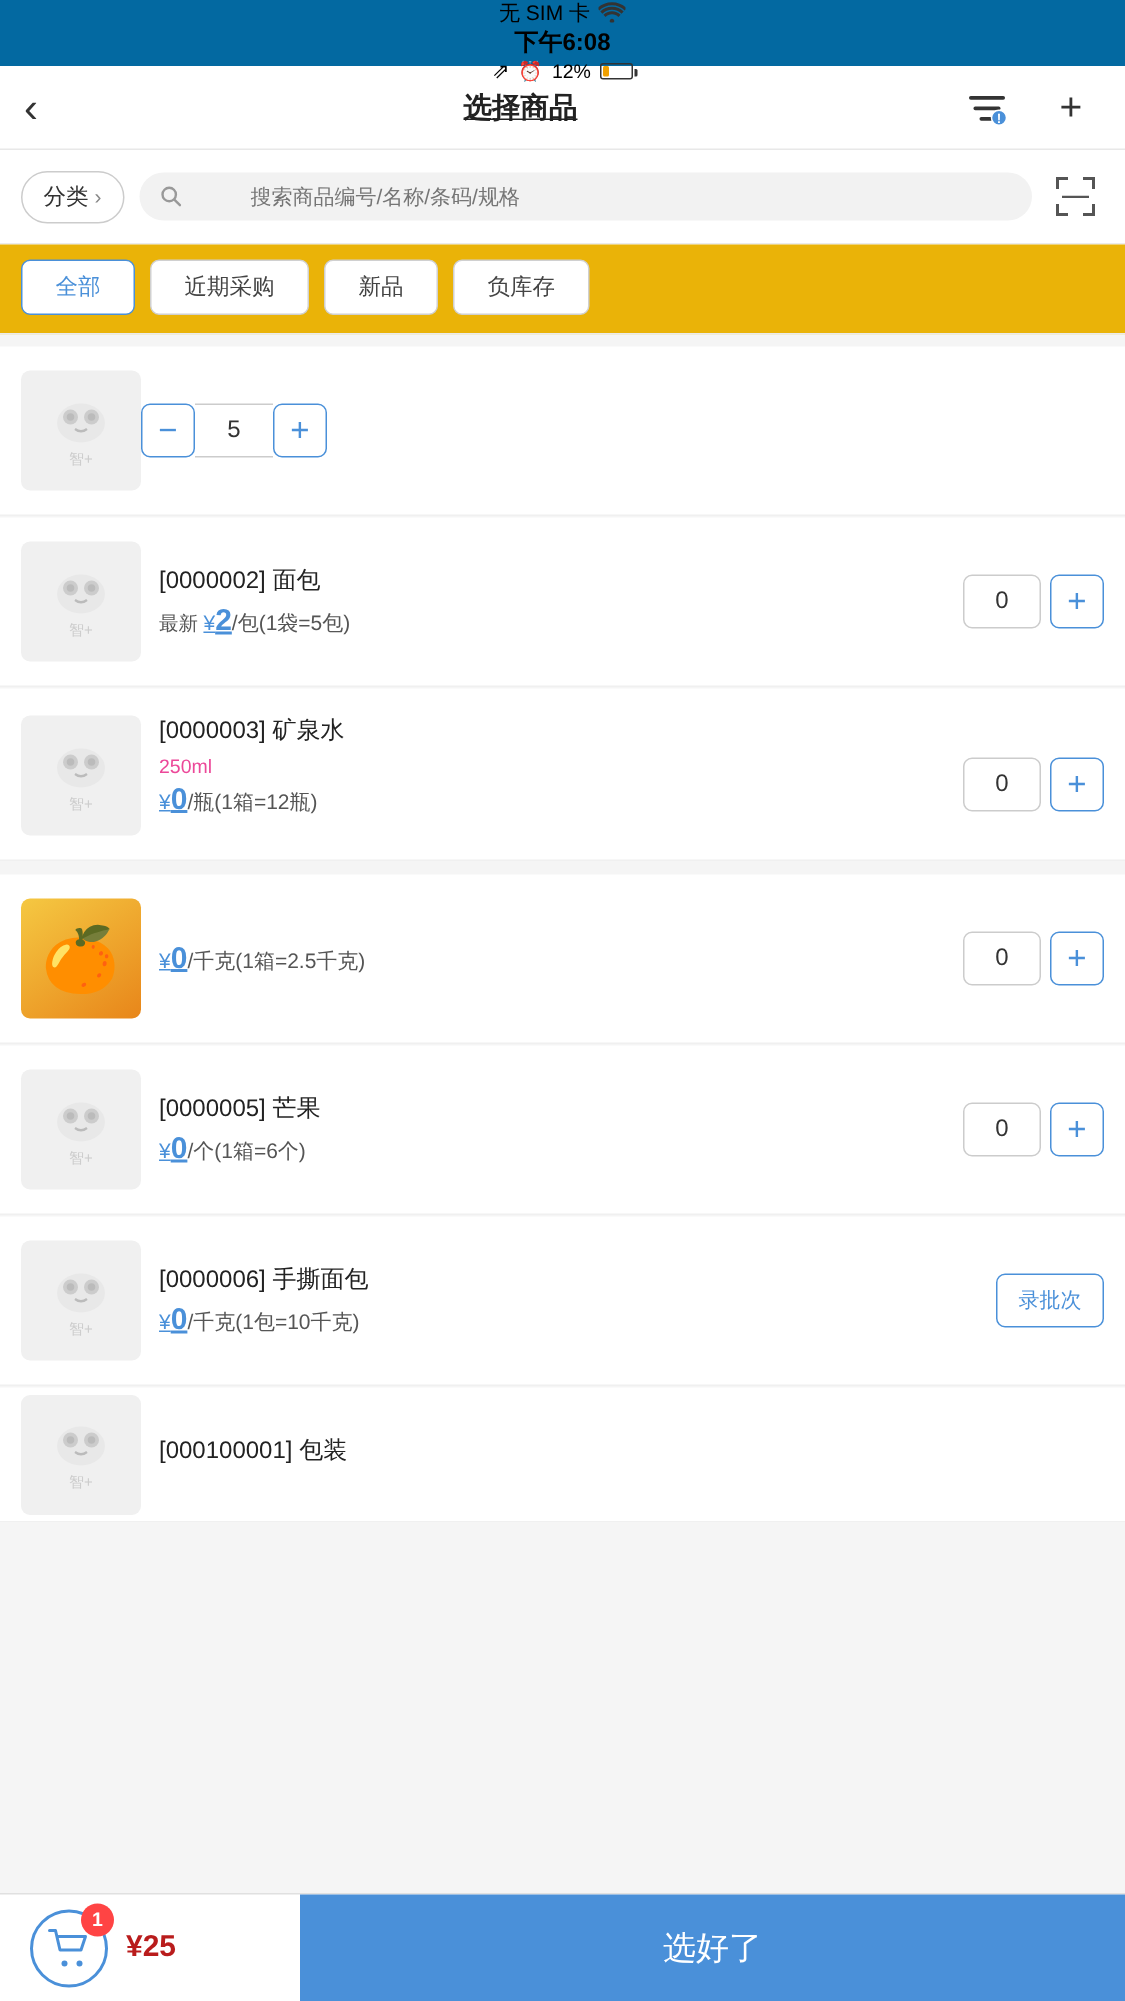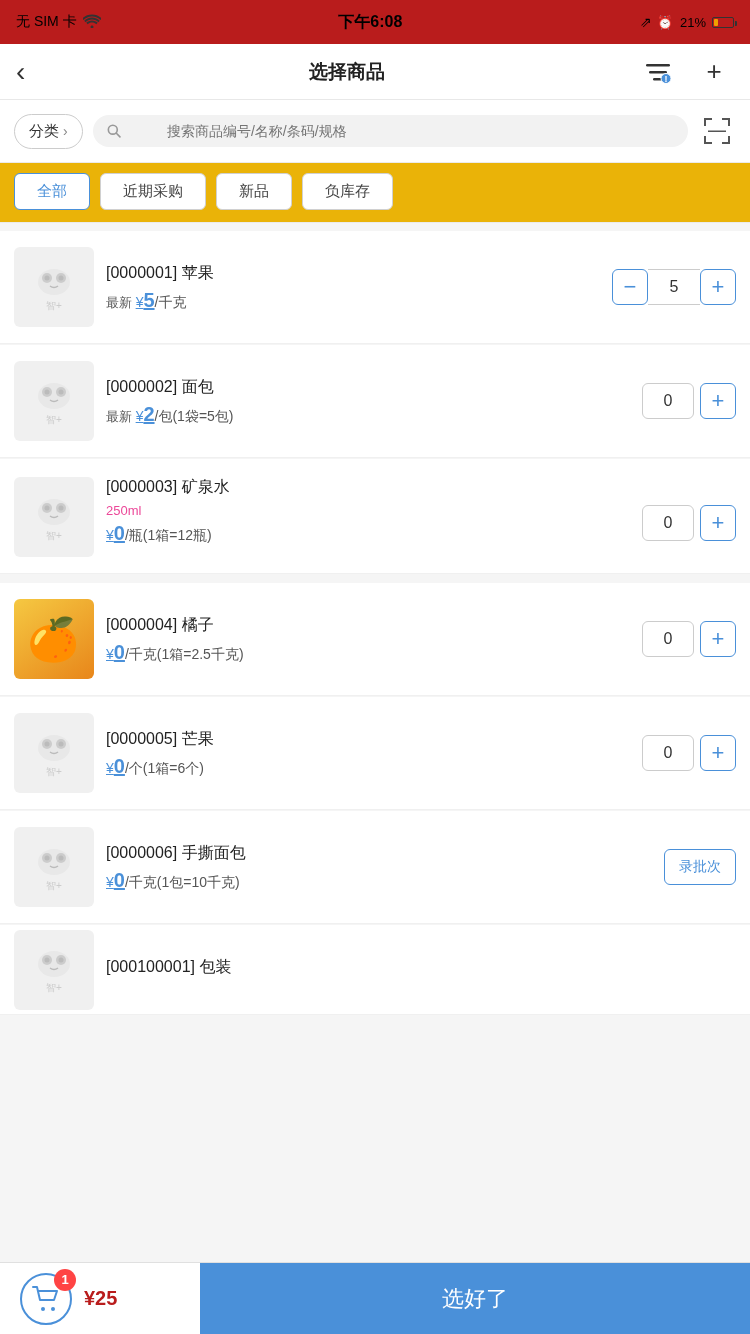--- a/index.html
+++ b/index.html
@@ -7,48 +7,49 @@
     body {
       font-family: -apple-system, 'PingFang SC', 'Helvetica Neue', Arial, sans-serif;
       background: #f5f5f5;
       width: 750px;
       min-height: 1334px;
       overflow-x: hidden;
     }
 
     
     .status-bar {
-      background: #b91c1c;
+      background: #0369a1;
       height: 44px;
       display: flex;
       align-items: center;
       justify-content: space-between;
       padding: 0 16px;
       font-size: 15px;
       font-weight: 500;
+      flex-direction: column;
     }
     .status-left { display: flex; align-items: center; gap: 6px; font-size: 14px; }
     .status-center { font-size: 16px; font-weight: 600; }
     .status-right { display: flex; align-items: center; gap: 6px; font-size: 13px; }
     .battery { border: 1.5px solid #333; border-radius: 2px; width: 22px; height: 11px; display: inline-flex; align-items: center; padding: 1px; position: relative; }
     .battery::after { content: ''; position: absolute; right: -4px; top: 3px; width: 2px; height: 5px; background: #333; border-radius: 0 1px 1px 0; }
     .battery-fill { background: #f0a000; height: 100%; width: 21%; border-radius: 1px; }
 
     
     .nav-bar {
       background: #fff;
       height: 56px;
       display: flex;
       align-items: center;
       justify-content: space-between;
       padding: 0 16px;
       border-bottom: 1px solid #e8e8e8;
     }
     .nav-back { font-size: 22px; color: #333; width: 40px; display: flex; align-items: center; }
-    .nav-title { font-size: 19px; font-weight: 600; color: #222; }
+    .nav-title { font-size: 19px; font-weight: 600; color: #222; text-decoration: underline; }
     .nav-actions { display: flex; gap: 16px; align-items: center; }
     .nav-filter-btn { width: 40px; height: 40px; display: flex; align-items: center; justify-content: center; }
     .nav-add-btn { width: 40px; height: 40px; display: flex; align-items: center; justify-content: center; font-size: 24px; color: #333; }
 
     
     .search-bar {
       background: #fff;
       padding: 12px 14px;
       display: flex;
       align-items: center;
@@ -279,21 +280,21 @@
         <path d="M9 8.5C10.66 8.5 12.16 9.17 13.28 10.28L14.7 8.86C13.21 7.4 11.21 6.5 9 6.5s-4.21.9-5.7 2.36l1.42 1.42C5.84 9.17 7.34 8.5 9 8.5z" fill="#333"></path>
         <path d="M9 5.5c2.49 0 4.74 1.01 6.36 2.64l1.42-1.42C14.96 4.82 12.13 3.5 9 3.5S3.04 4.82 1.22 6.72l1.42 1.42C4.26 6.51 6.51 5.5 9 5.5z" fill="#333"></path>
         <path d="M9 2.5C12.31 2.5 15.31 3.82 17.48 6L18.9 4.58C16.35 2.07 12.86.5 9 .5S1.65 2.07-.9 4.58L.52 6C2.69 3.82 5.69 2.5 9 2.5z" fill="#333"></path>
       </svg>
     </span>
   </div>
   <div class="status-center">下午6:08</div>
   <div class="status-right">
     <span style="font-size:14px;">⇗</span>
     <span style="font-size:13px;">⏰</span>
-    <span>21%</span>
+    <span>12%</span>
     <div class="battery">
       <div class="battery-fill"></div>
     </div>
   </div>
 </div>
 
 <div class="nav-bar">
   <button class="nav-back" style="border:none;background:none;cursor:pointer;font-size:28px;color:#333;padding:0;">‹</button>
   <span class="nav-title">选择商品</span>
   <div class="nav-actions">
@@ -355,26 +356,20 @@
           <ellipse cx="22" cy="20" rx="16" ry="13" fill="#e8e8e8"></ellipse>
           <circle cx="15" cy="16" r="5" fill="#ccc"></circle>
           <circle cx="29" cy="16" r="5" fill="#ccc"></circle>
           <circle cx="15" cy="16" r="2.5" fill="#bbb"></circle>
           <circle cx="29" cy="16" r="2.5" fill="#bbb"></circle>
           <path d="M18 24 Q22 27 26 24" stroke="#bbb" stroke-width="1.5" fill="none"></path>
         </svg>
         <span style="font-size:10px;color:#ccc;margin-top:1px;">智+</span>
       </div>
     </div>
-    <div class="product-info">
-      <div class="product-name">[0000001] 苹果</div>
-      <div class="product-price">
-        <span class="price-new">最新 </span><span style="color:#4a90d9;font-size:14px;text-decoration:underline;text-decoration-color:#4a90d9;">¥</span><span class="price-value">5</span><span class="price-unit">/千克</span>
-      </div>
-    </div>
     <div class="qty-control">
       <button class="qty-btn">−</button>
       <input class="qty-input" type="text" value="5" style="">
       <button class="qty-btn">+</button>
     </div>
   </div>
 
   <div class="product-item">
     <div class="product-img">
       <div class="owl-logo">
@@ -428,21 +423,20 @@
     </div>
   </div>
 
   <div class="section-divider"></div>
 
   <div class="product-item">
     <div class="product-img" style="background: linear-gradient(145deg,#f5c842,#e8861a); border-radius:6px; overflow:hidden;">
       <div style="width:80px;height:80px;display:flex;align-items:center;justify-content:center;font-size:42px;">🍊</div>
     </div>
     <div class="product-info">
-      <div class="product-name">[0000004] 橘子</div>
       <div class="product-price">
         <span style="color:#4a90d9;font-size:14px;text-decoration:underline;text-decoration-color:#4a90d9;">¥</span><span class="price-value">0</span><span class="price-unit">/千克(1箱=2.5千克)</span>
       </div>
     </div>
     <div class="qty-control">
       <input class="qty-input" type="text" value="0" style="border: 1.5px solid rgb(204, 204, 204); border-radius: 6px;">
       <button class="qty-btn" style="margin-left:6px;">+</button>
     </div>
   </div>
 

